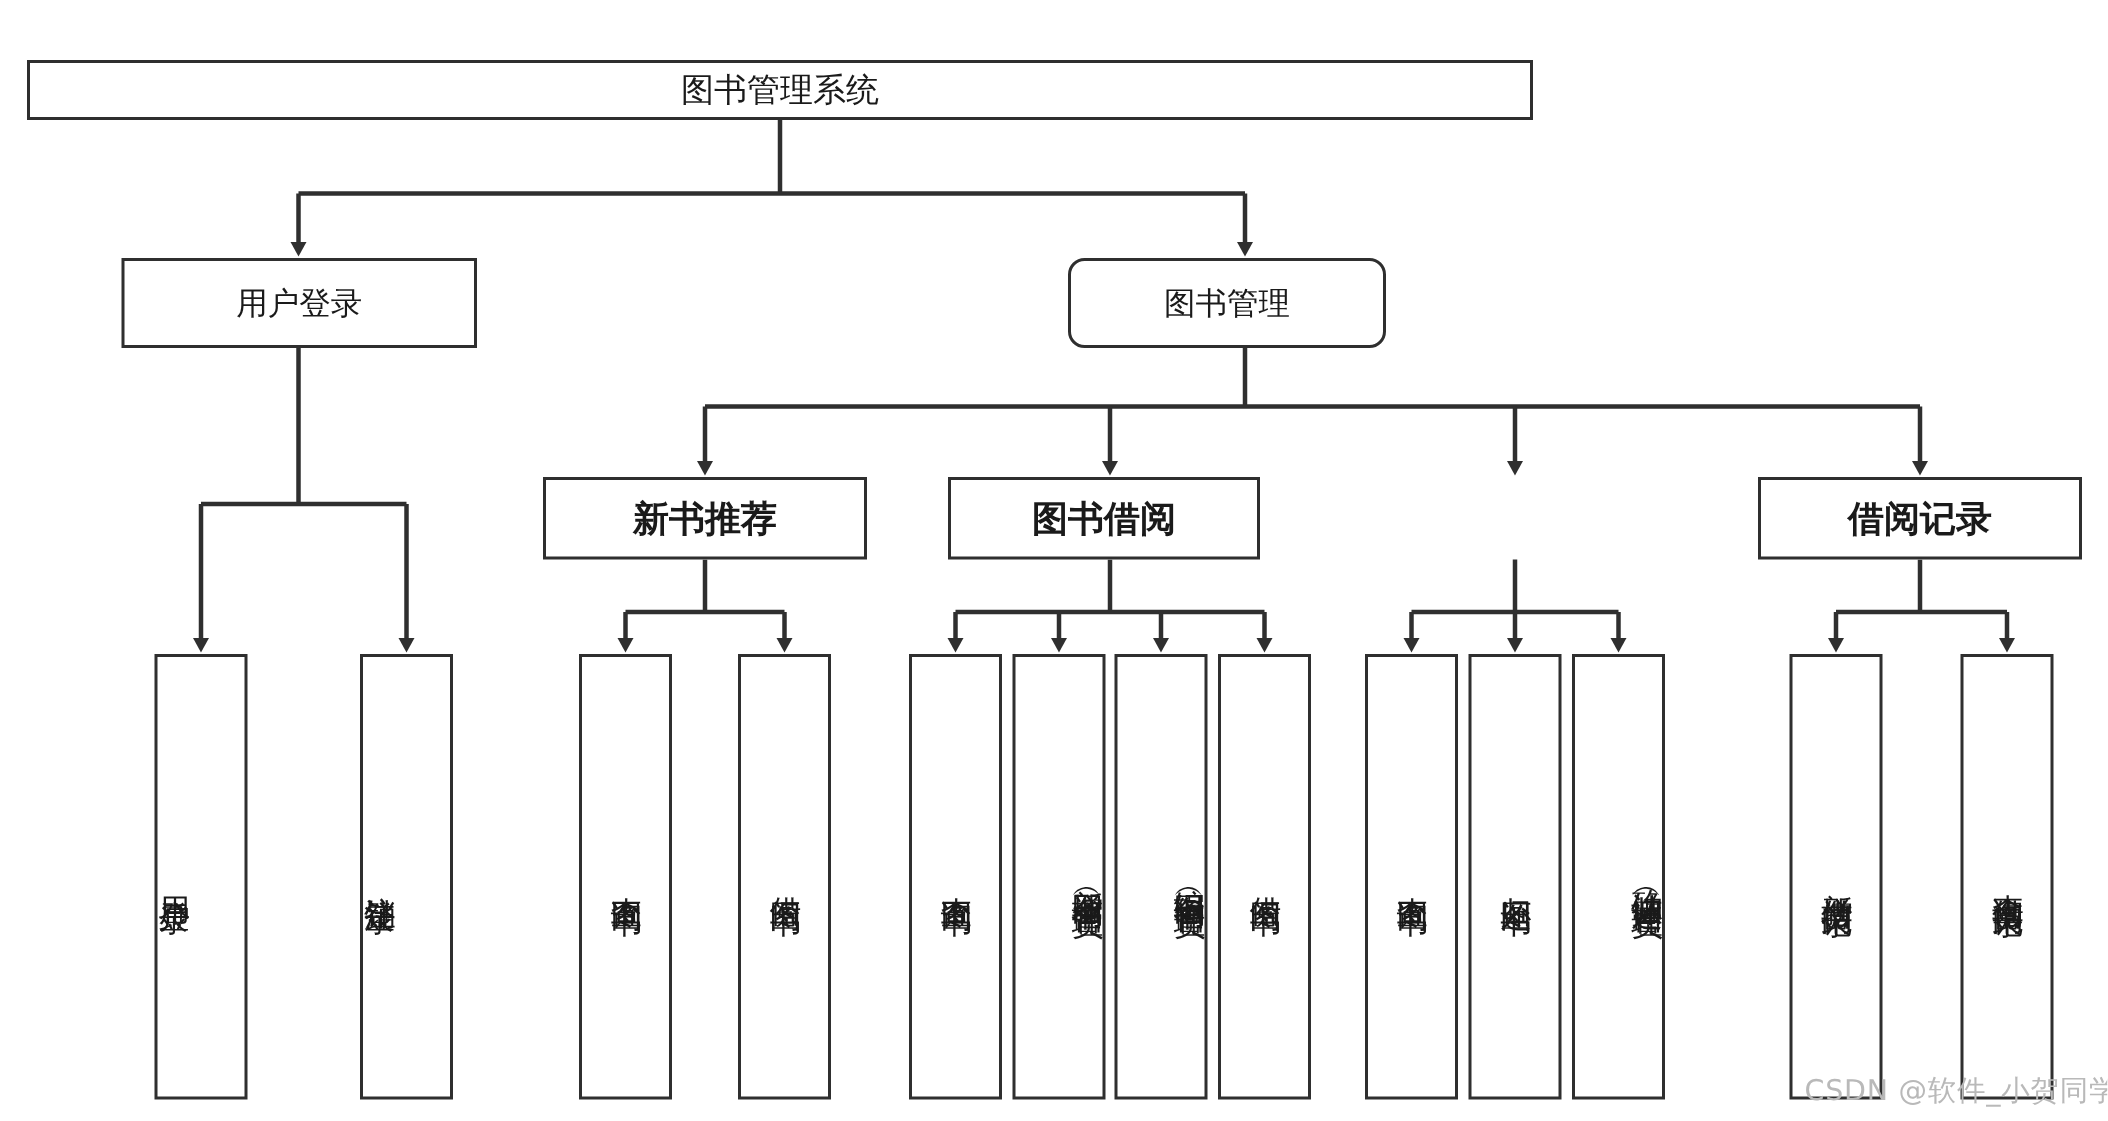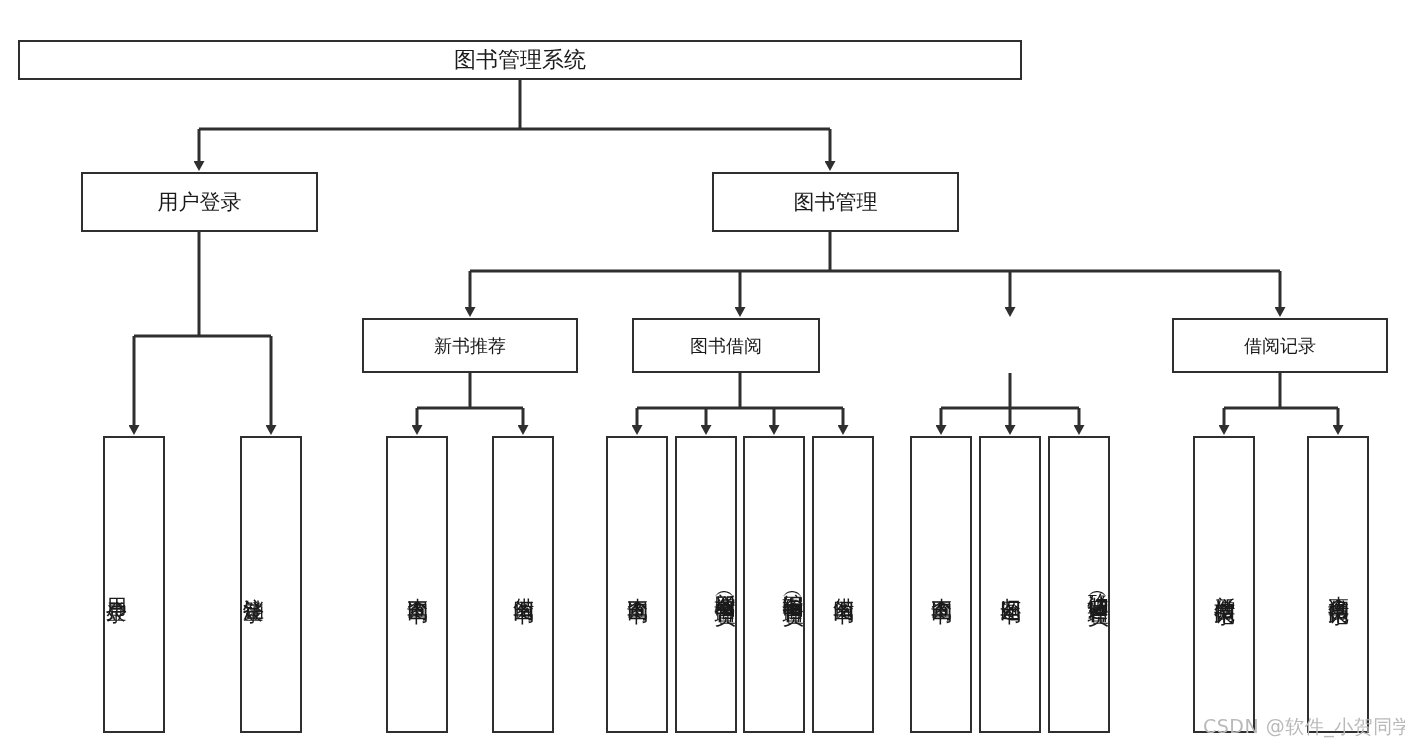--- a/index.html
+++ b/index.html
@@ -35,21 +35,22 @@
     justify-content: center;
     color: #1a1a1a;
   }
   .node.root {
     font-size: 22px;
   }
   .node.lvl1 {
     font-size: 21px;
   }
   .node.lvl2 {
-    font-size: 18px;
+    font-size: 24px;
+    font-weight: bold;
   }
   .node.leaf {
     writing-mode: vertical-rl;
     text-orientation: upright;
     font-size: 21px;
     letter-spacing: 2px;
     padding: 6px 0;
     line-height: 1.02;
   }
   .node.leaf.top {
@@ -127,28 +128,28 @@
     <path d="M1338,408 L1338,426" stroke="#2f2f2f" stroke-width="3" fill="none" marker-end="url(#arrow)"></path>
   </svg>
 
   <div class="node root" style="left:18px; top:14px; width:1004px; height:40px;margin-top:26px;">
     <span>图书管理系统</span>
   </div>
 
   <div class="node lvl1" style="left:81px; top:172px; width:237px; height:60px;">
     <span>用户登录</span>
   </div>
-  <div class="node lvl1" style="left:712px; top:172px; width:247px; height:60px;">
+  <div class="node lvl1" style="left:712px; top:172px; width:212px; height:60px;border-radius:11px;">
     <span>图书管理</span>
   </div>
 
   <div class="node lvl2" style="left:362px; top:318px; width:216px; height:55px;">
     <span>新书推荐</span>
   </div>
-  <div class="node lvl2" style="left:632px; top:318px; width:188px; height:55px;">
+  <div class="node lvl2" style="left:632px; top:318px; width:208px; height:55px;">
     <span>图书借阅</span>
   </div>
   <div class="node lvl2" style="left:1172px; top:318px; width:216px; height:55px;">
     <span>借阅记录</span>
   </div>
 
   <div class="node leaf bottom" style="left:103px; top:436px; width:62px; height:297px;">
     <span class="leaf-label">用户登录</span>
   </div>
   <div class="node leaf bottom" style="left:240px; top:436px; width:62px; height:297px;">

